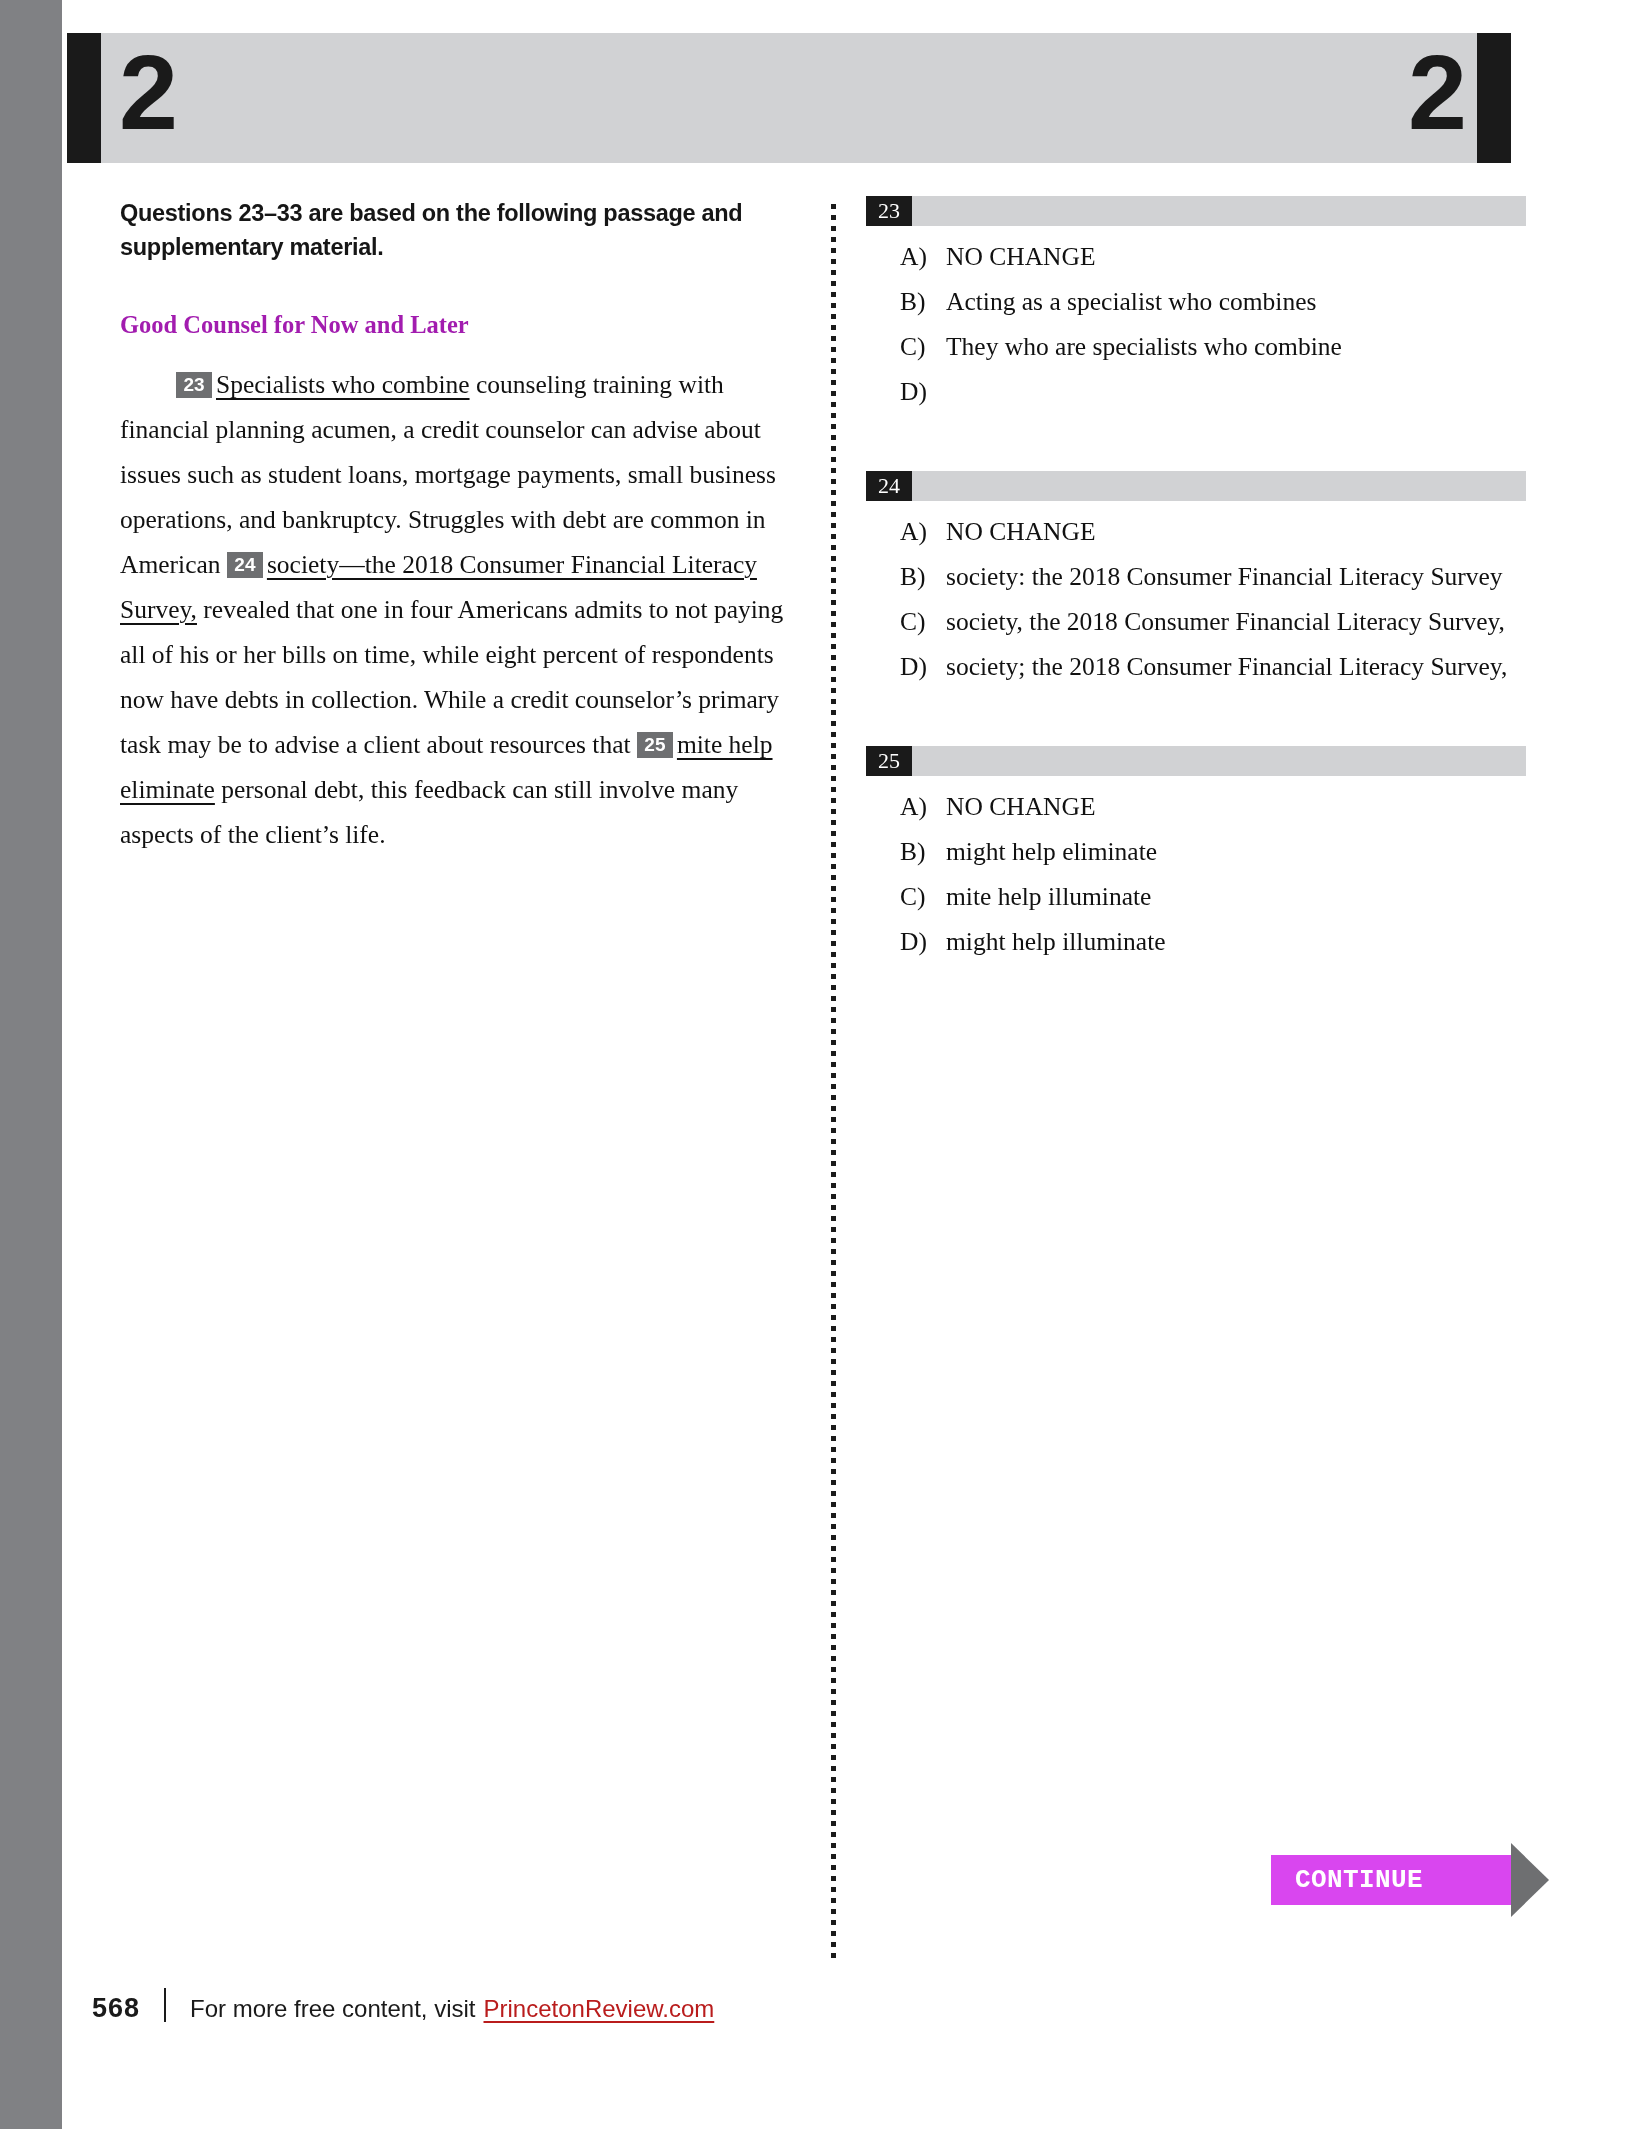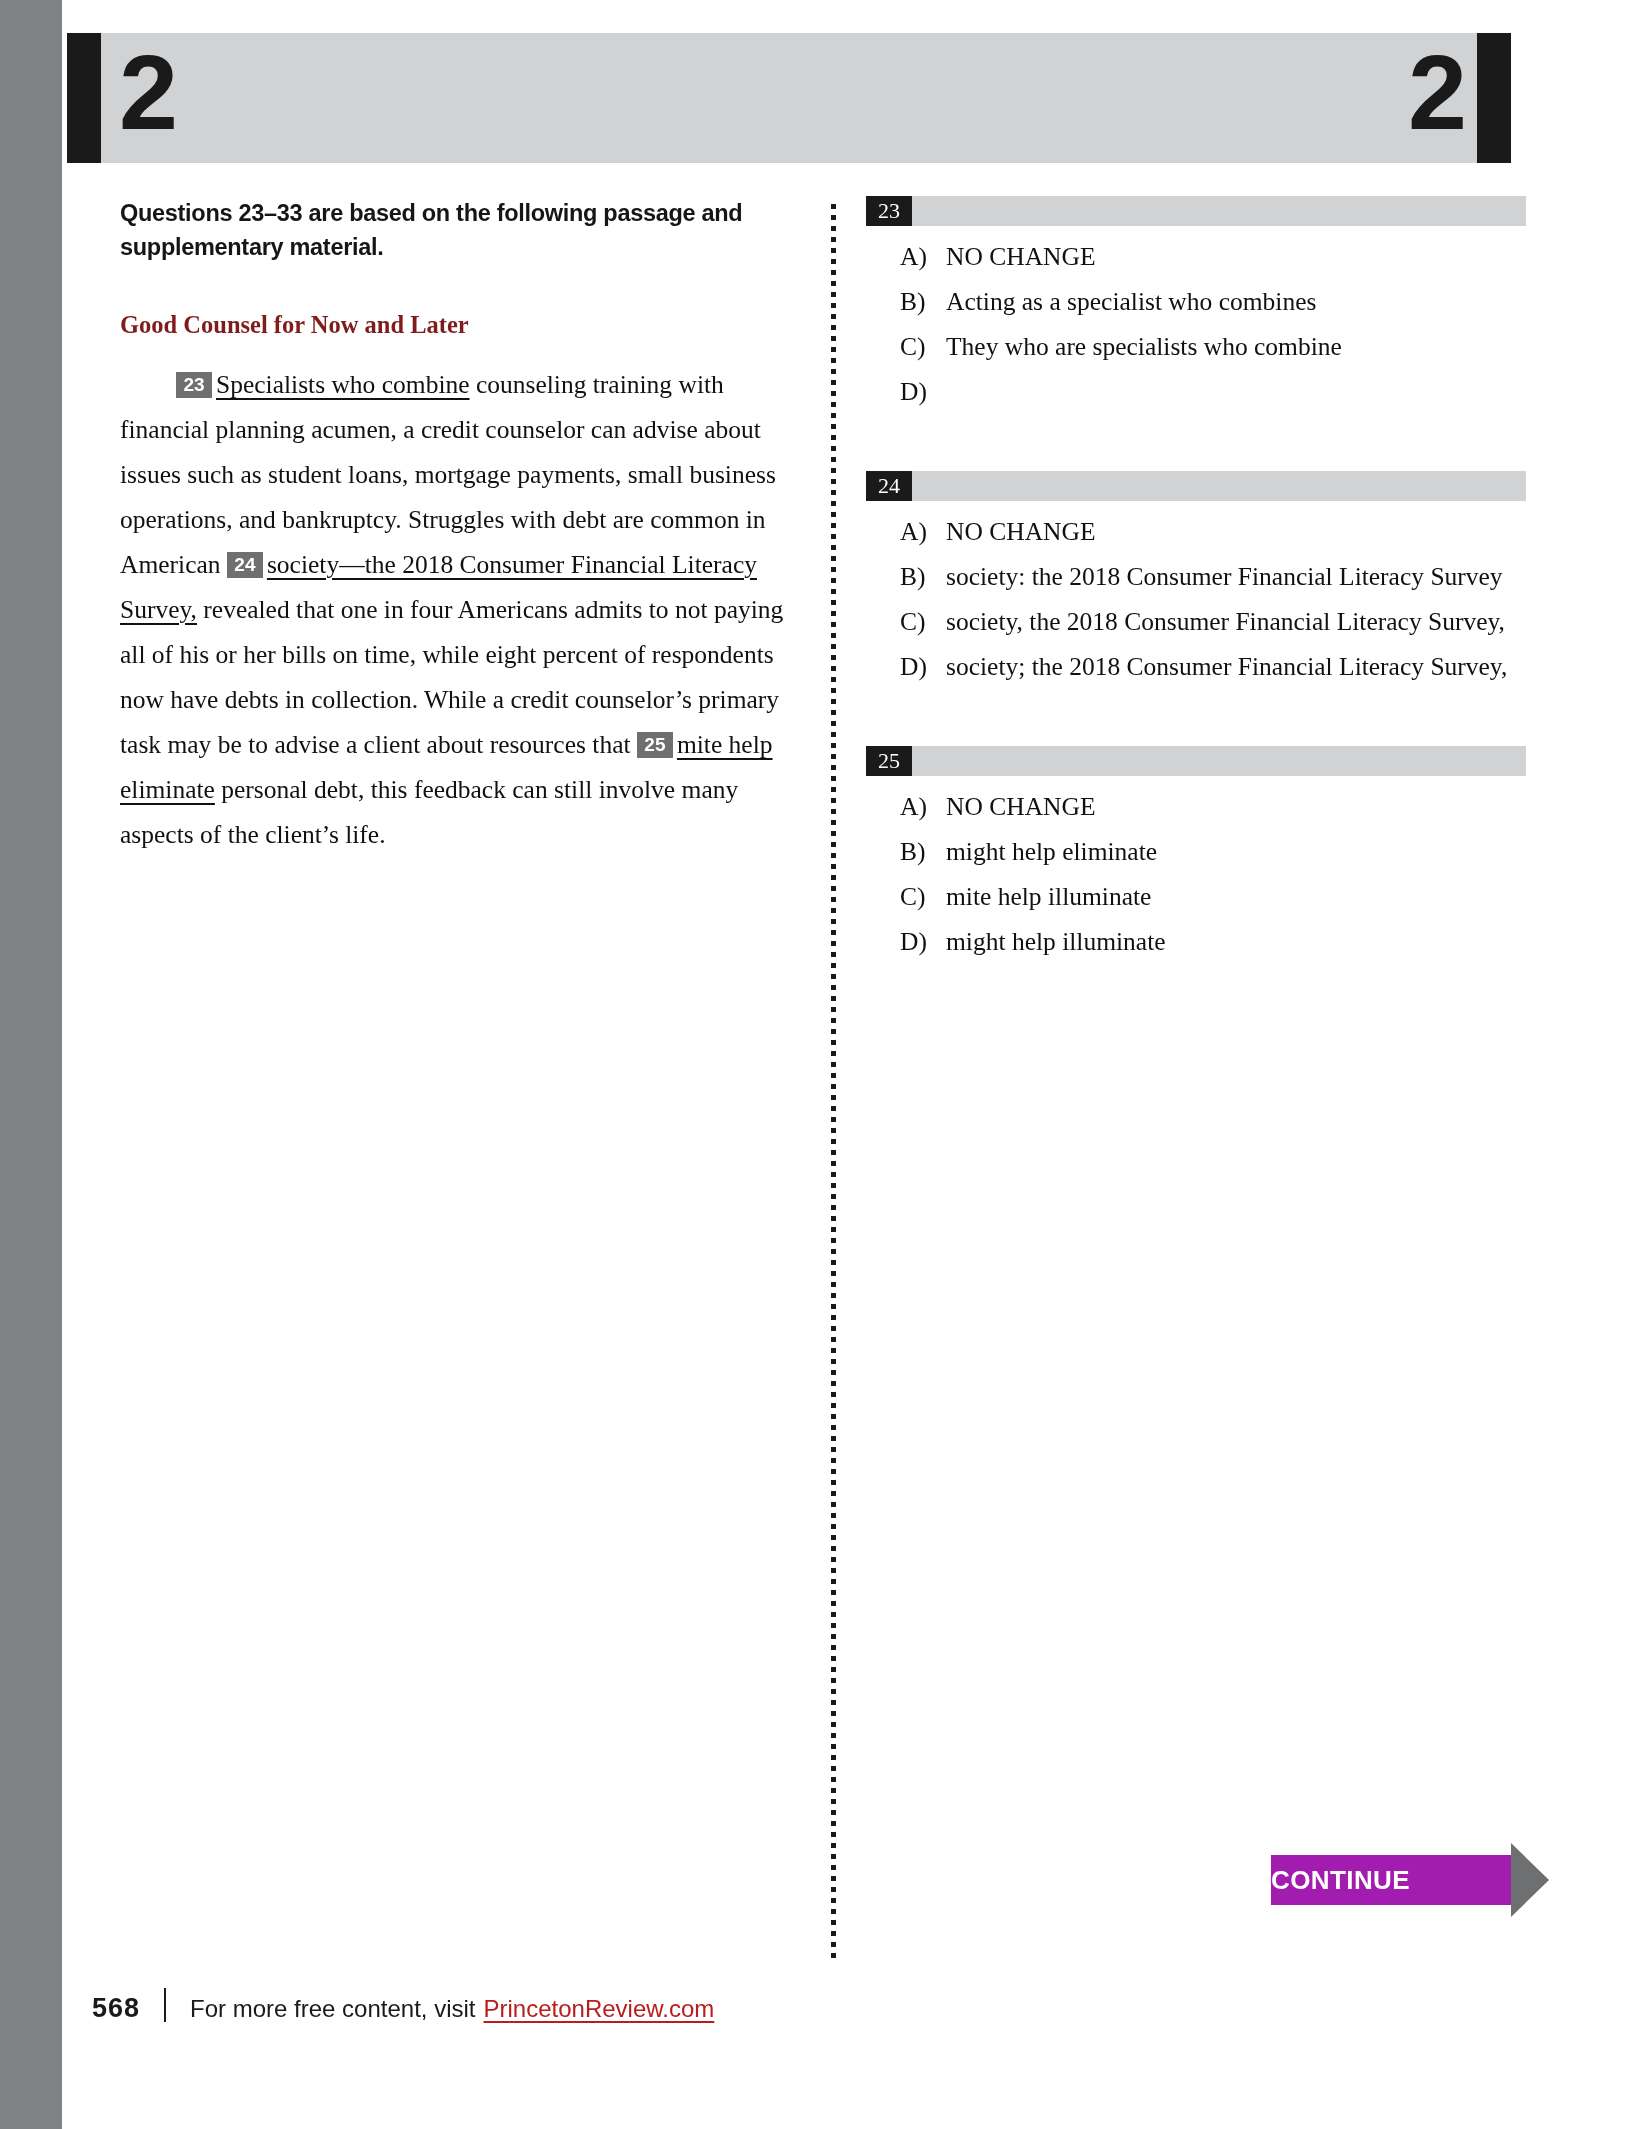--- a/index.html
+++ b/index.html
@@ -124,21 +124,21 @@
     line-height: 34px;
     color: #161616;
     letter-spacing: -0.3px;
     margin: 0 0 46px 0;
   }
   .passage-title {
     font-family: "Liberation Serif", serif;
     font-weight: bold;
     font-size: 24.5px;
     line-height: 30px;
-    color: #7f1d1d;
+    color: #a21caf;
     margin: 0 0 22px 0;
   }
   .passage {
     font-family: "Liberation Serif", serif;
     font-size: 25.5px;
     line-height: 45px;
     color: #111111;
     margin: 0;
     text-align: left;
   }
@@ -214,27 +214,28 @@
   }
   .choice-text { flex: 1 1 auto; }
 
   
   .continue {
     position: absolute;
     left: 1271px;
     top: 1855px;
     width: 240px;
     height: 50px;
-    background: #a21caf;
+    background: #d946ef;
     color: #ffffff;
-    font-family: Liberation Sans, sans-serif;
+    font-family: Liberation Mono, monospace;
     font-weight: bold;
     font-size: 26px;
     line-height: 50px;
     letter-spacing: 0.4px;
+    padding-left: 24px;
     box-sizing: border-box;
   }
   .continue-arrow {
     position: absolute;
     left: 1511px;
     top: 1843px;
     width: 0;
     height: 0;
     border-top: 37px solid transparent;
     border-bottom: 37px solid transparent;

